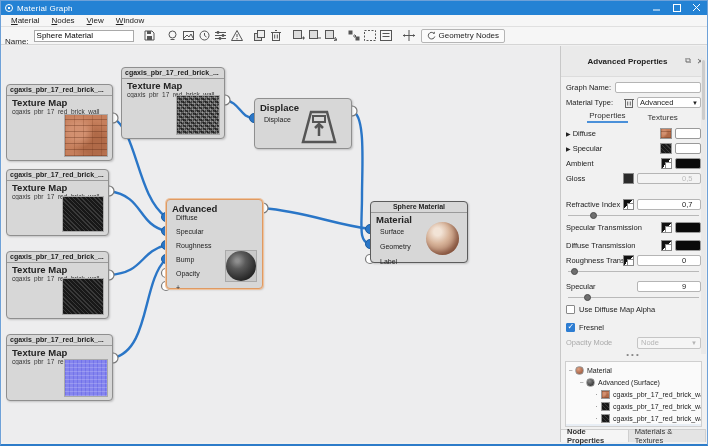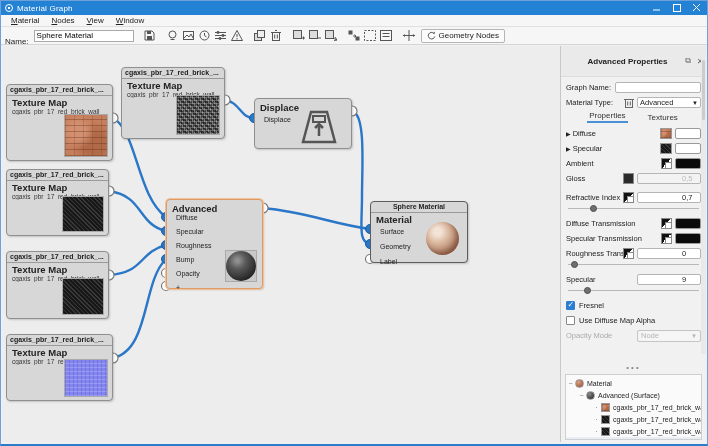--- a/index.html
+++ b/index.html
@@ -422,63 +422,63 @@
       <div class="prow">
         <span class="lbl">Ambient</span>
         <span class="mapico"></span>
         <span class="swatch black"></span>
       </div>
       <div class="prow">
         <span class="lbl">Gloss</span>
         <span class="mapico solid"></span>
         <span class="pfield dis w64">0,5</span>
       </div>
-      <div class="prow" style="margin-top:4px">
+      <div class="prow" style="margin-top:11px">
         <span class="lbl">Refractive Index</span>
         <span class="mapico"></span>
         <span class="pfield w64">0,7</span>
       </div>
       <div class="slider">
         <div class="track"></div>
           <div class="handle" style="left:17%"></div>
+      </div>
+      <div class="prow">
+        <span class="lbl">Specular Transmission</span>
+        <span class="mapico"></span>
+        <span class="swatch black"></span>
       </div>
       <div class="prow" style="margin-top:3px">
         <span class="lbl">Diffuse Transmission</span>
         <span class="mapico"></span>
         <span class="swatch black"></span>
       </div>
       <div class="prow">
-        <span class="lbl">Specular Transmission</span>
-        <span class="mapico"></span>
-        <span class="swatch black"></span>
-      </div>
-      <div class="prow">
         <span class="lbl">Roughness Transmission</span>
         <span class="mapico"></span>
         <span class="pfield w64">0</span>
       </div>
       <div class="slider">
         <div class="track"></div>
           <div class="handle" style="left:2%"></div>
       </div>
       <div class="prow" style="margin-top:3px">
         <span class="lbl">Specular</span>
         <span class="pfield w64">9</span>
       </div>
       <div class="slider">
         <div class="track"></div>
           <div class="handle" style="left:12%"></div>
       </div>
+      <div class="prow">
+        <span class="cb"></span>
+        <span class="lbl">Use Diffuse Map Alpha</span>
+      </div>
       <div class="prow" style="margin-top:3px">
         <span class="cb checked"></span>
         <span class="lbl">Fresnel</span>
-      </div>
-      <div class="prow">
-        <span class="cb"></span>
-        <span class="lbl">Use Diffuse Map Alpha</span>
       </div>
       <div class="prow">
         <span class="lbl dim">Opacity Mode</span>
         <span class="pselect">
           <span>Node</span>
           <span class="car">▼</span>
         </span>
       </div>
 
       <div class="spacer"></div>
@@ -511,19 +511,23 @@
           <span>cgaxis_pbr_17_red_brick_wall_1_gl...</span>
         </div>
         <div class="trow sel" style="padding-left:26px">
           <span class="tw">·</span>
           <span class="ticon thumb-normal"></span>
           <span>cgaxis_pbr_17_red_brick_wall_1_n...</span>
         </div>
 
       </div>
 
+      <div class="btabs">
+        <span class="btab active">Node Properties</span>
+        <span class="btab">Materials &amp; Textures</span>
+      </div>
 
       <div class="vscroll">
           <div class="thumbbar"></div>
         </div>
     </div>
   </div>
 </div>
 
 </body></html>

